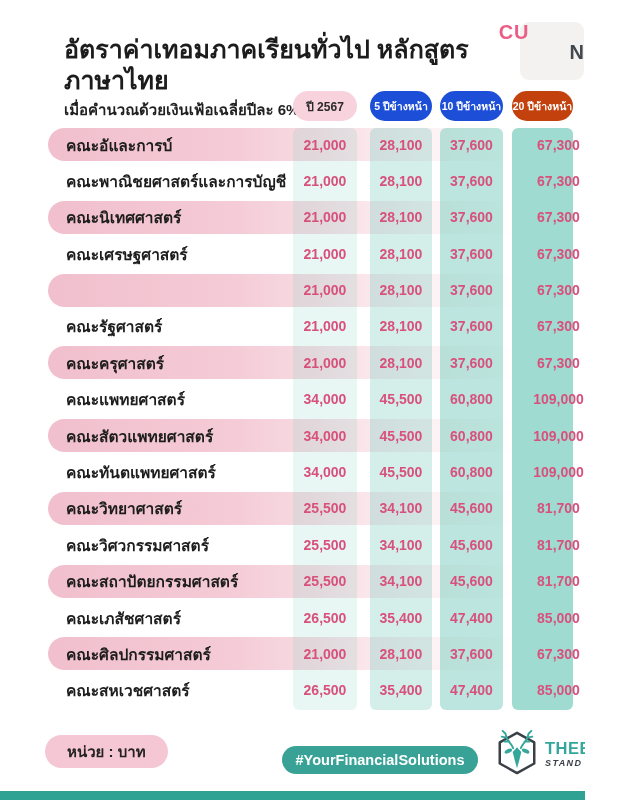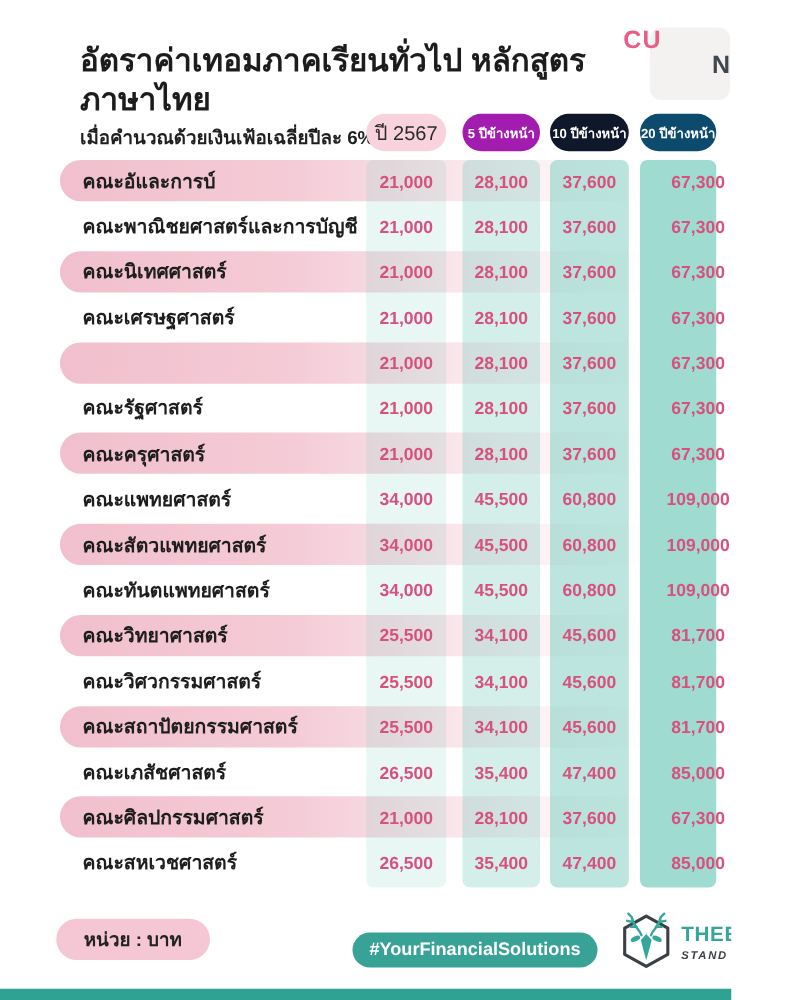--- a/index.html
+++ b/index.html
@@ -14,24 +14,24 @@
               padding-left:10px;box-sizing:border-box;line-height:1;}
   .cunex-cu{font-size:20px;font-weight:800;color:#ea5d85;letter-spacing:1px;}
   .cunex-nex{font-size:20px;font-weight:800;color:#42474e;letter-spacing:1px;display:flex;align-items:center;margin-top:2px;margin-left:40px;}
   .cunex-x{margin-left:1px;display:inline-flex;}
 
   
   .note{position:absolute;left:64px;top:98px;font-size:15px;font-weight:700;color:#1f1f1f;}
   .col-pills{position:absolute;left:293px;top:91px;display:flex;}
   .pill{height:30px;border-radius:15px;display:flex;align-items:center;justify-content:center;
         white-space:nowrap;box-sizing:border-box;}
-  .pill-0{width:64px;margin-right:13px;background:#f8d3de;color:#2a2a2a;font-size:16px;font-weight:400;}
-  .pill-1{width:62px;margin-right:8px;background:#a21caf;color:#ffffff;font-size:10.5px;font-weight:700;}
-  .pill-2{width:63px;margin-right:9px;background:#0f172a;color:#ffffff;font-size:10.5px;font-weight:700;}
-  .pill-3{width:61px;background:#0c4a6e;color:#ffffff;font-size:10.5px;font-weight:700;}
+  .pill-0{width:64px;margin-right:13px;background:#f8d3de;color:#2a2a2a;font-size:12px;font-weight:700;}
+  .pill-1{width:62px;margin-right:8px;background:#1d4ed8;color:#ffffff;font-size:10.5px;font-weight:700;}
+  .pill-2{width:63px;margin-right:9px;background:#1d4ed8;color:#ffffff;font-size:10.5px;font-weight:700;}
+  .pill-3{width:61px;background:#c2410c;color:#ffffff;font-size:10.5px;font-weight:700;}
 
   
   .fee-table{position:absolute;left:48px;top:128px;width:529px;height:582px;}
   .rows-wrap{position:absolute;inset:0;}
   .row{position:relative;height:33px;margin-bottom:3.4px;border-radius:17px;}
   .row-pink{background:linear-gradient(to right,#f1bfcd 0%,#f4cbd6 35%,#fae8ec 62%,rgba(255,255,255,0) 88%);}
   .row-white{background:transparent;}
   .fname{position:absolute;left:18px;top:50%;transform:translateY(-50%);z-index:2;
          font-size:15.5px;font-weight:700;color:#1d1d1d;white-space:nowrap;}
   .val{position:absolute;top:50%;transform:translateY(-50%);z-index:2;text-align:center;

